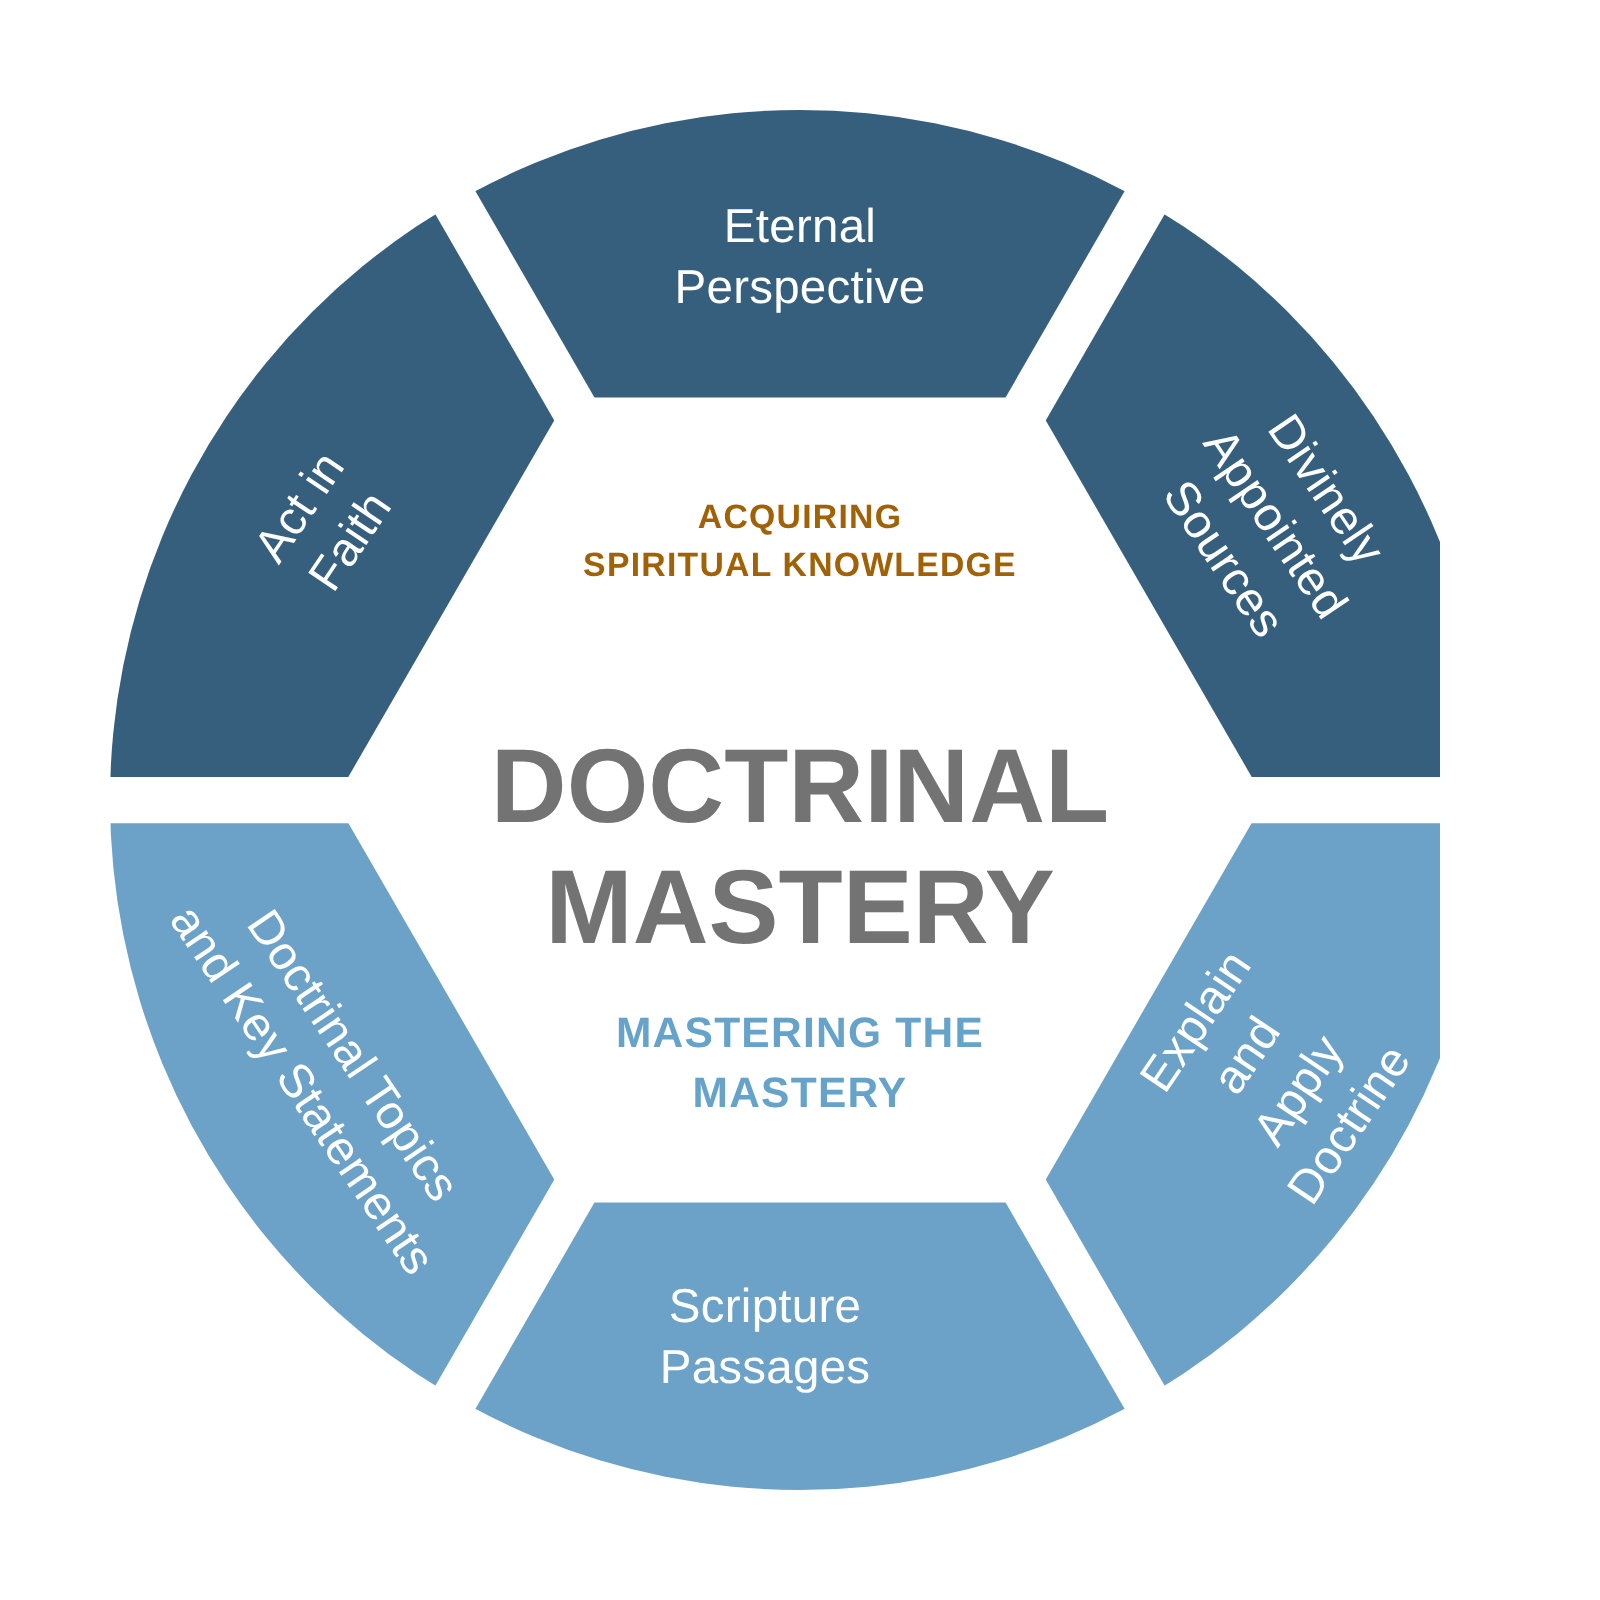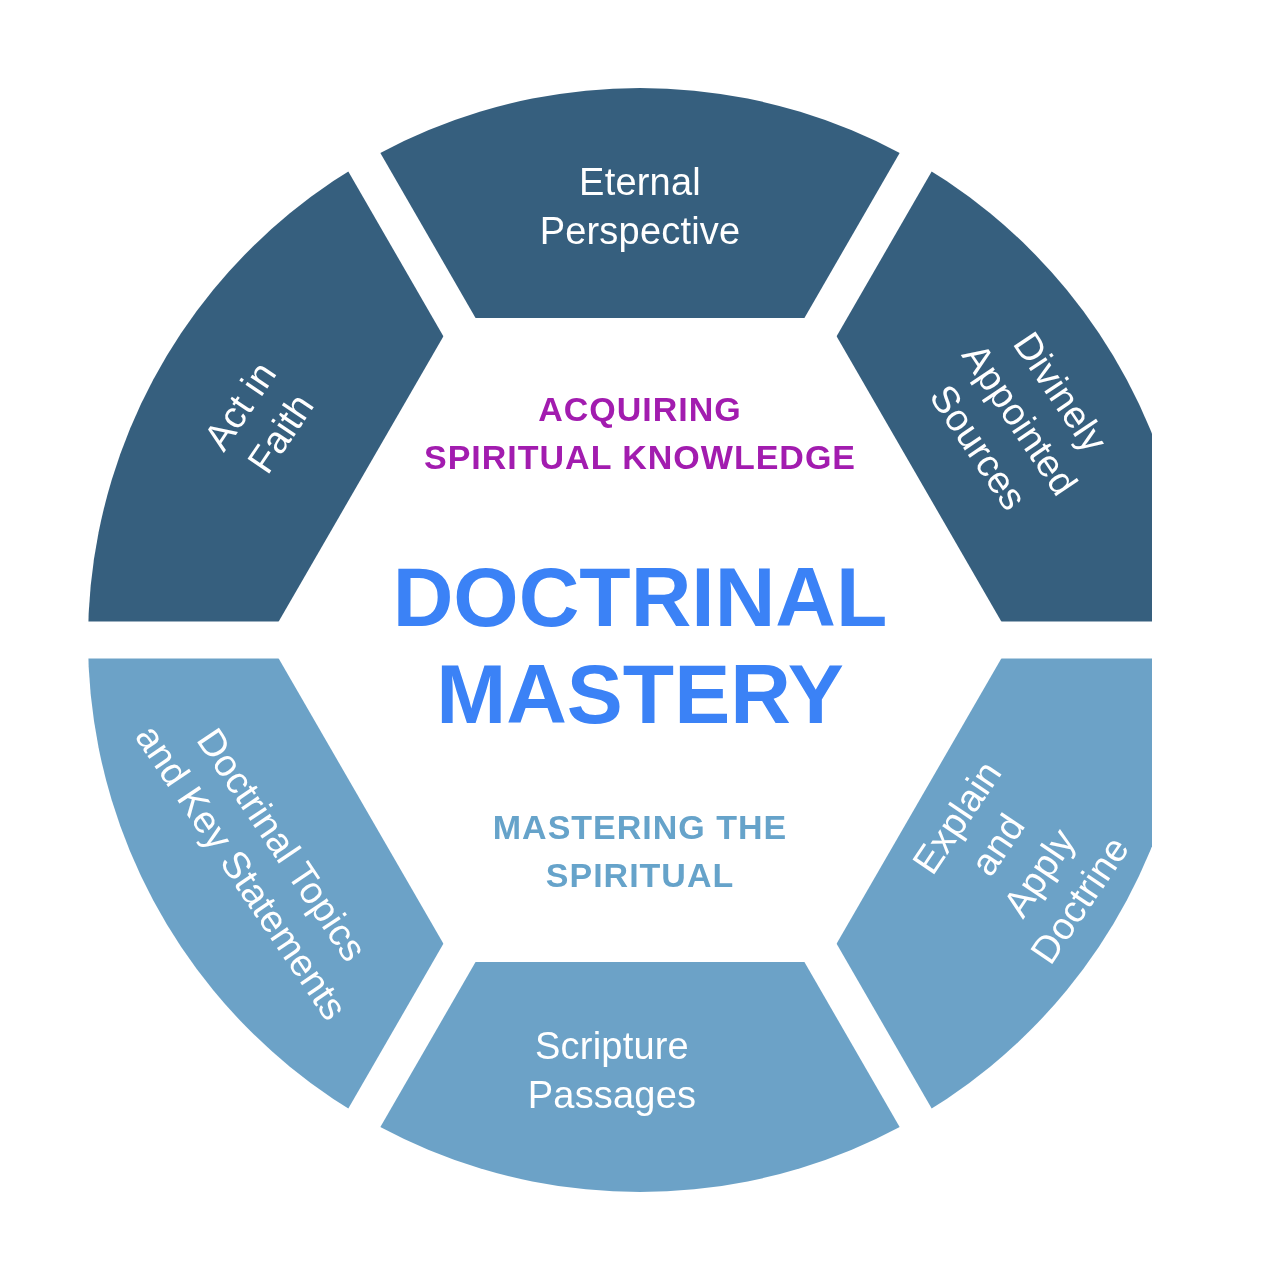--- a/index.html
+++ b/index.html
@@ -40,33 +40,33 @@
   .pos-tr     { left: 1019px; top: 420px;  }
   .pos-tl     { left: 261px;  top: 420px;  }
   .pos-br     { left: 1019px; top: 859px;  }
   .pos-bl     { left: 261px;  top: 859px;  }
   .pos-bottom { left: 612px;  top: 1071px; }
 
   .center-heading-top {
     position: absolute;
     left: 640px; top: 433px;
     transform: translate(-50%, -50%);
-    color: #a21caf;
-    font-size: 34px;
+    color: #a16207;
+    font-size: 27px;
     font-weight: 700;
     line-height: 1.42;
     letter-spacing: 1px;
     text-align: center;
     white-space: pre-line;
   }
   .center-title {
     position: absolute;
-    left: 640px; top: 646px;
+    left: 640px; top: 678px;
     transform: translate(-50%, -50%);
-    color: #3b82f6;
+    color: #737373;
     font-size: 84px;
     font-weight: 700;
     line-height: 1.16;
     letter-spacing: 0px;
     text-align: center;
     white-space: pre-line;
   }
   .center-heading-bottom {
     position: absolute;
     left: 640px; top: 851px;
@@ -125,15 +125,15 @@
   <div class="lbl pos-bottom">Scripture
 Passages</div>
 
   <div class="center-heading-top">ACQUIRING
 SPIRITUAL KNOWLEDGE</div>
 
   <div class="center-title">DOCTRINAL
 MASTERY</div>
 
   <div class="center-heading-bottom">MASTERING THE
-SPIRITUAL</div>
+MASTERY</div>
 
 </div>
 
 </body></html>

